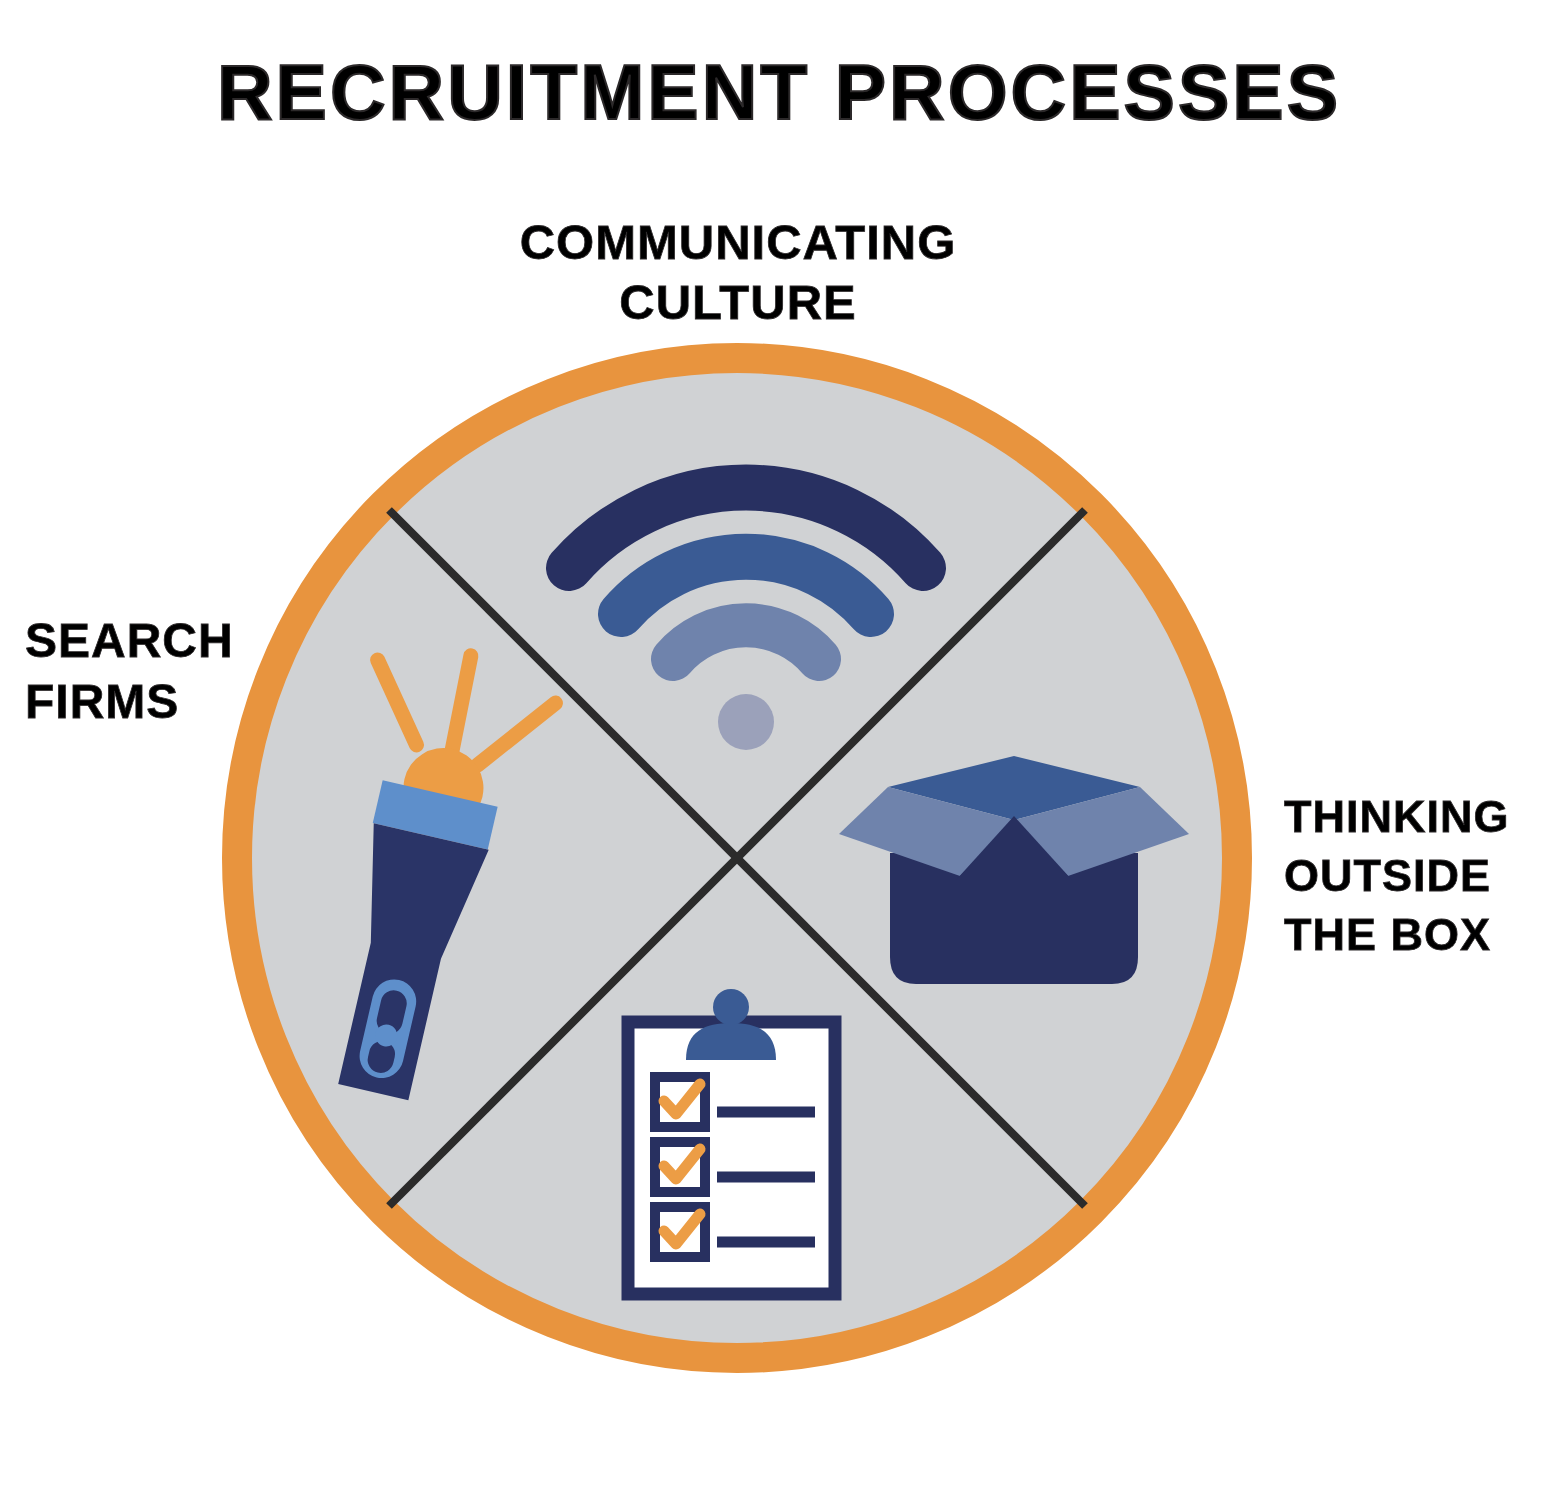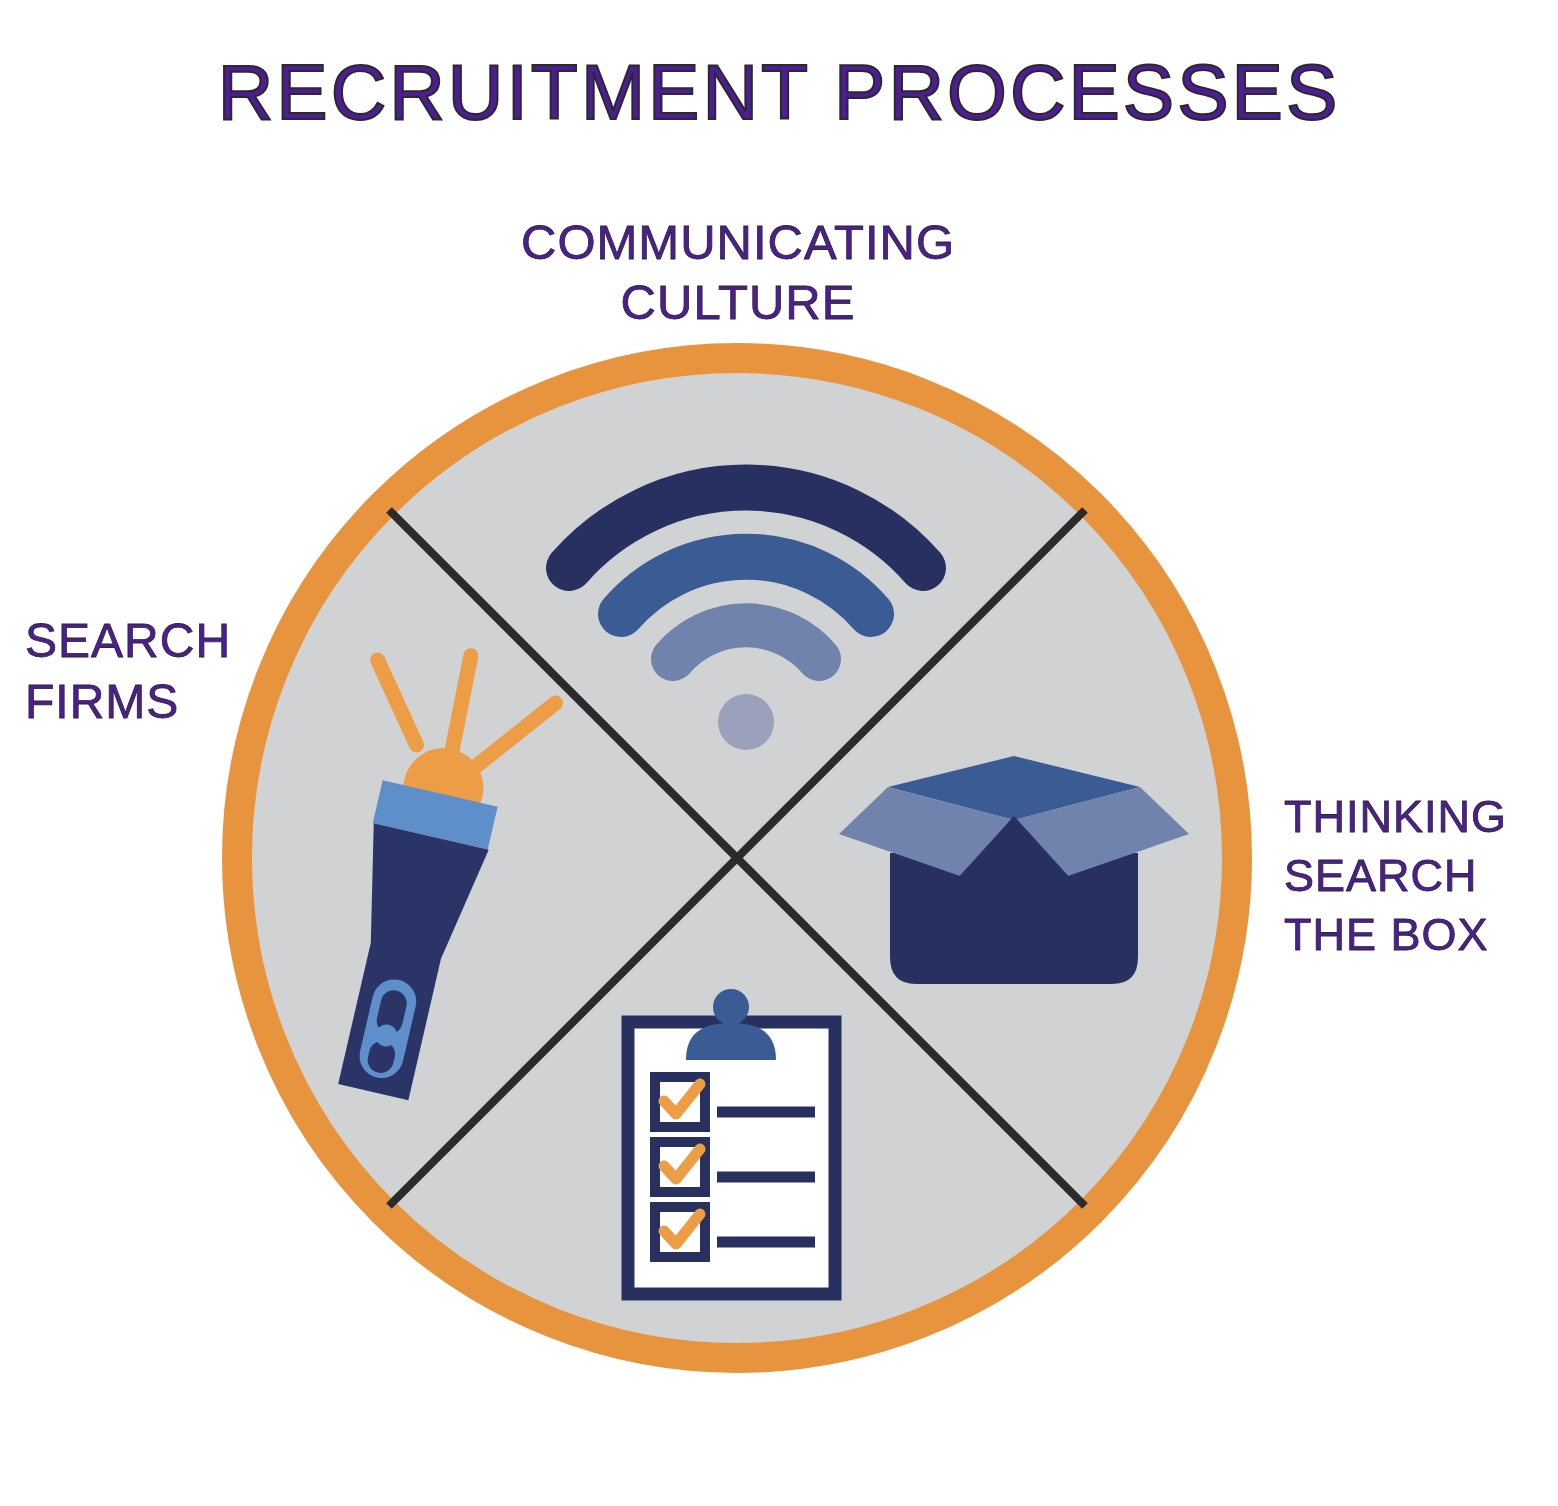--- a/index.html
+++ b/index.html
@@ -1,21 +1,21 @@
 <!DOCTYPE html>
 <html><head>
 <meta charset="utf-8">
 <style>
   html,body{margin:0;padding:0;background:#ffffff;}
   #stage{
     position:relative;width:1558px;height:1506px;background:#ffffff;overflow:hidden;
     font-family:"Liberation Sans","DejaVu Sans",sans-serif;color:#2C292A;
   }
   #diagram-svg{position:absolute;left:0;top:0;}
-  .lbl{position:absolute;font-weight:400;color:#4c1d95;white-space:pre-line;}
+  .lbl{position:absolute;font-weight:700;color:#000000;white-space:pre-line;}
   #title{
     top:52px;left:0;width:1558px;text-align:center;
     font-size:77px;letter-spacing:3px;line-height:1.05;
     -webkit-text-stroke:2px #2C292A;
   }
   #label-top{
     top:212px;left:338px;width:800px;text-align:center;
     font-size:49px;letter-spacing:1px;line-height:60px;
     -webkit-text-stroke:0.8px #2C292A;
   }
@@ -102,15 +102,15 @@
       </g>
     </g>
   </svg>
 
   <div id="title" class="lbl">RECRUITMENT PROCESSES</div>
   <div id="label-left" class="lbl">SEARCH
 FIRMS</div>
   <div id="label-top" class="lbl">COMMUNICATING
 CULTURE</div>
   <div id="label-right" class="lbl">THINKING
-SEARCH
+OUTSIDE
 THE BOX</div>
 </div>
 
 </body></html>

